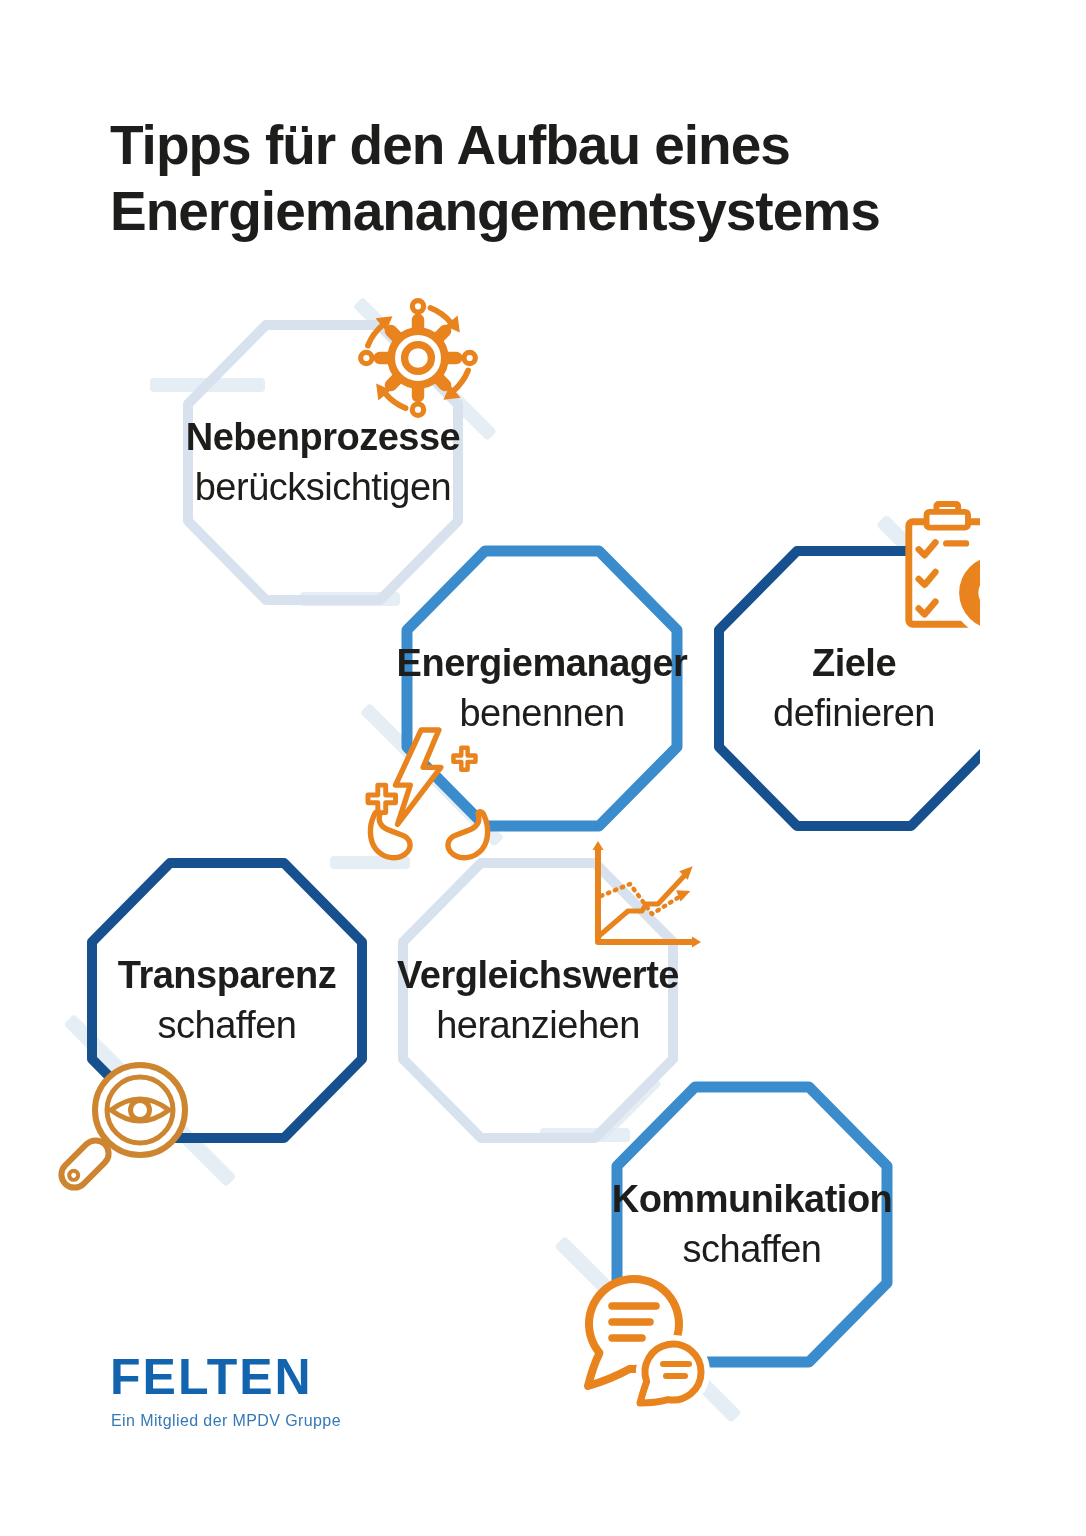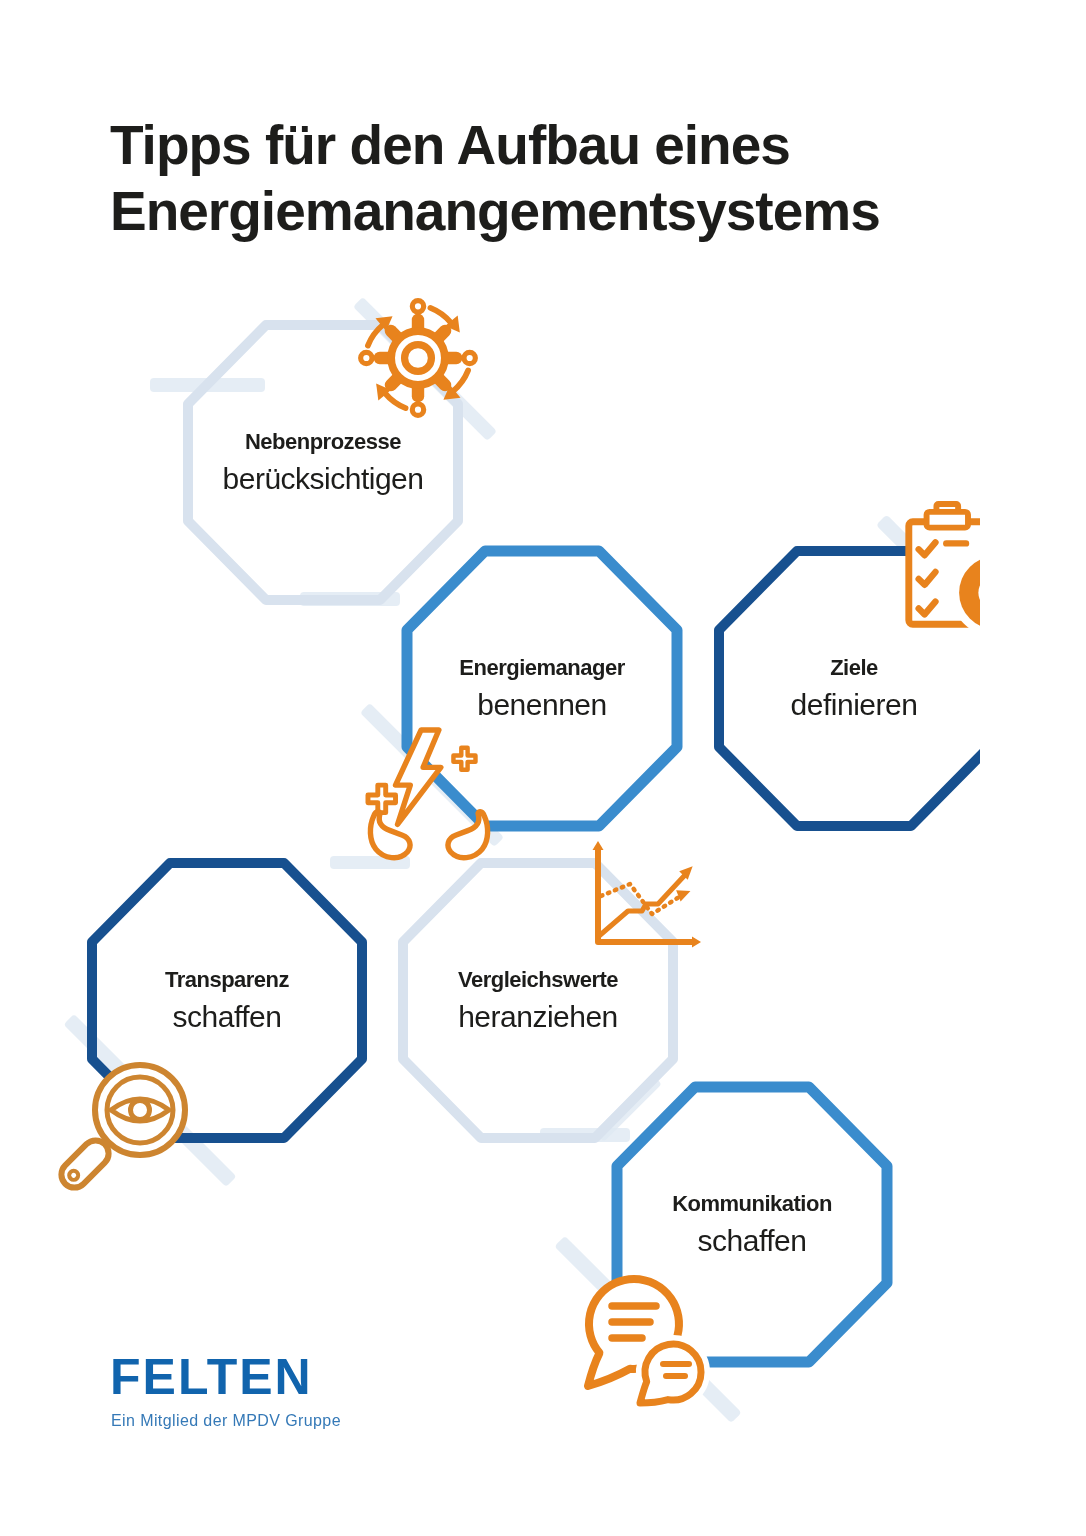--- a/index.html
+++ b/index.html
@@ -17,22 +17,22 @@
   .rm45{transform:rotate(-45deg);}
 
   
   .oct{position:absolute;width:280px;height:285px;z-index:2;}
   .oct svg{display:block;overflow:visible;}
   .oct-light{color:var(--octagon-light);}
   .oct-medium{color:var(--octagon-medium);}
   .oct-dark{color:var(--octagon-dark);}
   .tip-text{position:absolute;inset:0;display:flex;flex-direction:column;
             align-items:center;justify-content:center;gap:7px;z-index:3;}
-  .tip-bold{font-weight:700;font-size:22px;letter-spacing:-.5px;color:var(--text-dark);white-space:nowrap;}
-  .tip-reg{font-weight:400;font-size:30px;letter-spacing:-.5px;color:var(--text-dark);white-space:nowrap;}
+  .tip-bold{font-weight:700;font-size:38px;letter-spacing:-.5px;color:var(--text-dark);white-space:nowrap;}
+  .tip-reg{font-weight:400;font-size:38px;letter-spacing:-.5px;color:var(--text-dark);white-space:nowrap;}
 
   
   .icon{position:absolute;z-index:4;color:var(--icon-orange);}
   .icon svg{display:block;overflow:visible;}
   .icon-bronze{color:#cd8530;}
   .st{stroke:currentColor;fill:none;stroke-linecap:round;stroke-linejoin:round;}
   .stw{stroke:currentColor;fill:#ffffff;stroke-linecap:round;stroke-linejoin:round;}
   .fo{fill:currentColor;stroke:none;}
 
   

